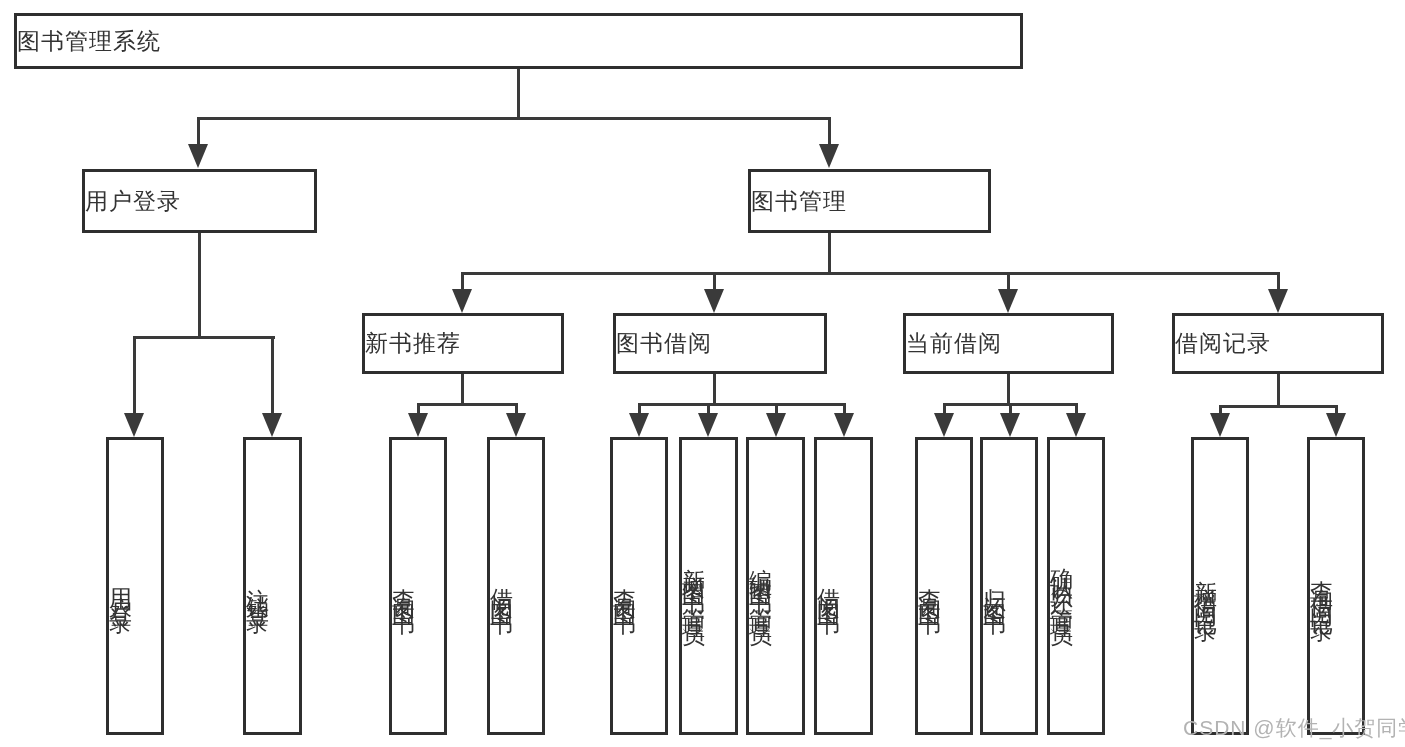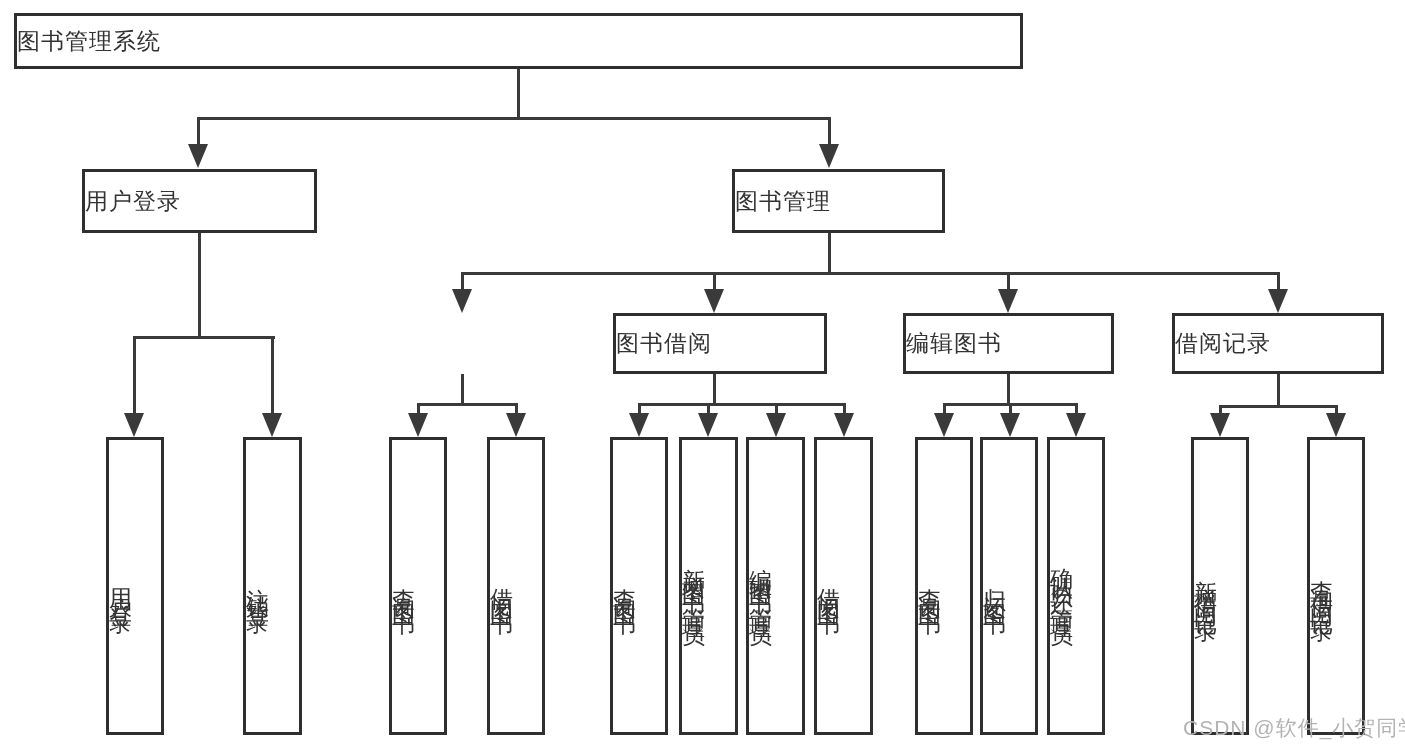--- a/index.html
+++ b/index.html
@@ -67,21 +67,21 @@
   <div class="vl" style="left:517px;top:69px;width:3px;height:50px"></div>
   <div class="hl" style="left:197px;top:117px;width:634px;height:3px"></div>
   <div class="vl" style="left:197px;top:117px;width:3px;height:29px"></div>
   <div class="arr" style="left:188px;top:144px"></div>
   <div class="vl" style="left:828px;top:117px;width:3px;height:29px"></div>
   <div class="arr" style="left:819px;top:144px"></div>
 
   <div class="node h" style="left:82px;top:169px;width:235px;height:64px">
     <span>用户登录</span>
   </div>
-  <div class="node h" style="left:732px;top:169px;width:213px;height:64px">
+  <div class="node h" style="left:748px;top:169px;width:243px;height:64px">
     <span>图书管理</span>
   </div>
 
   <div class="vl" style="left:198px;top:233px;width:3px;height:106px"></div>
   <div class="hl" style="left:133px;top:336px;width:142px;height:3px"></div>
   <div class="vl" style="left:133px;top:336px;width:3px;height:78px"></div>
   <div class="arr" style="left:124px;top:413px"></div>
   <div class="vl" style="left:271px;top:336px;width:3px;height:78px"></div>
   <div class="arr" style="left:262px;top:413px"></div>
 
@@ -89,25 +89,28 @@
   <div class="hl" style="left:461px;top:272px;width:819px;height:3px"></div>
   <div class="vl" style="left:461px;top:272px;width:3px;height:19px"></div>
   <div class="arr" style="left:452px;top:289px"></div>
   <div class="vl" style="left:713px;top:272px;width:3px;height:19px"></div>
   <div class="arr" style="left:704px;top:289px"></div>
   <div class="vl" style="left:1007px;top:272px;width:3px;height:19px"></div>
   <div class="arr" style="left:998px;top:289px"></div>
   <div class="vl" style="left:1277px;top:272px;width:3px;height:19px"></div>
   <div class="arr" style="left:1268px;top:289px"></div>
 
+  <div class="node h" style="left:362px;top:313px;width:202px;height:61px">
+    <span>新书推荐</span>
+  </div>
   <div class="node h" style="left:613px;top:313px;width:214px;height:61px">
     <span>图书借阅</span>
   </div>
   <div class="node h" style="left:903px;top:313px;width:211px;height:61px">
-    <span>编辑图书</span>
+    <span>当前借阅</span>
   </div>
   <div class="node h" style="left:1172px;top:313px;width:212px;height:61px">
     <span>借阅记录</span>
   </div>
 
   <div class="vl" style="left:461px;top:374px;width:3px;height:32px"></div>
   <div class="hl" style="left:417px;top:403px;width:101px;height:3px"></div>
   <div class="vl" style="left:417px;top:403px;width:3px;height:12px"></div>
   <div class="arr" style="left:408px;top:413px"></div>
   <div class="vl" style="left:515px;top:403px;width:3px;height:12px"></div>

